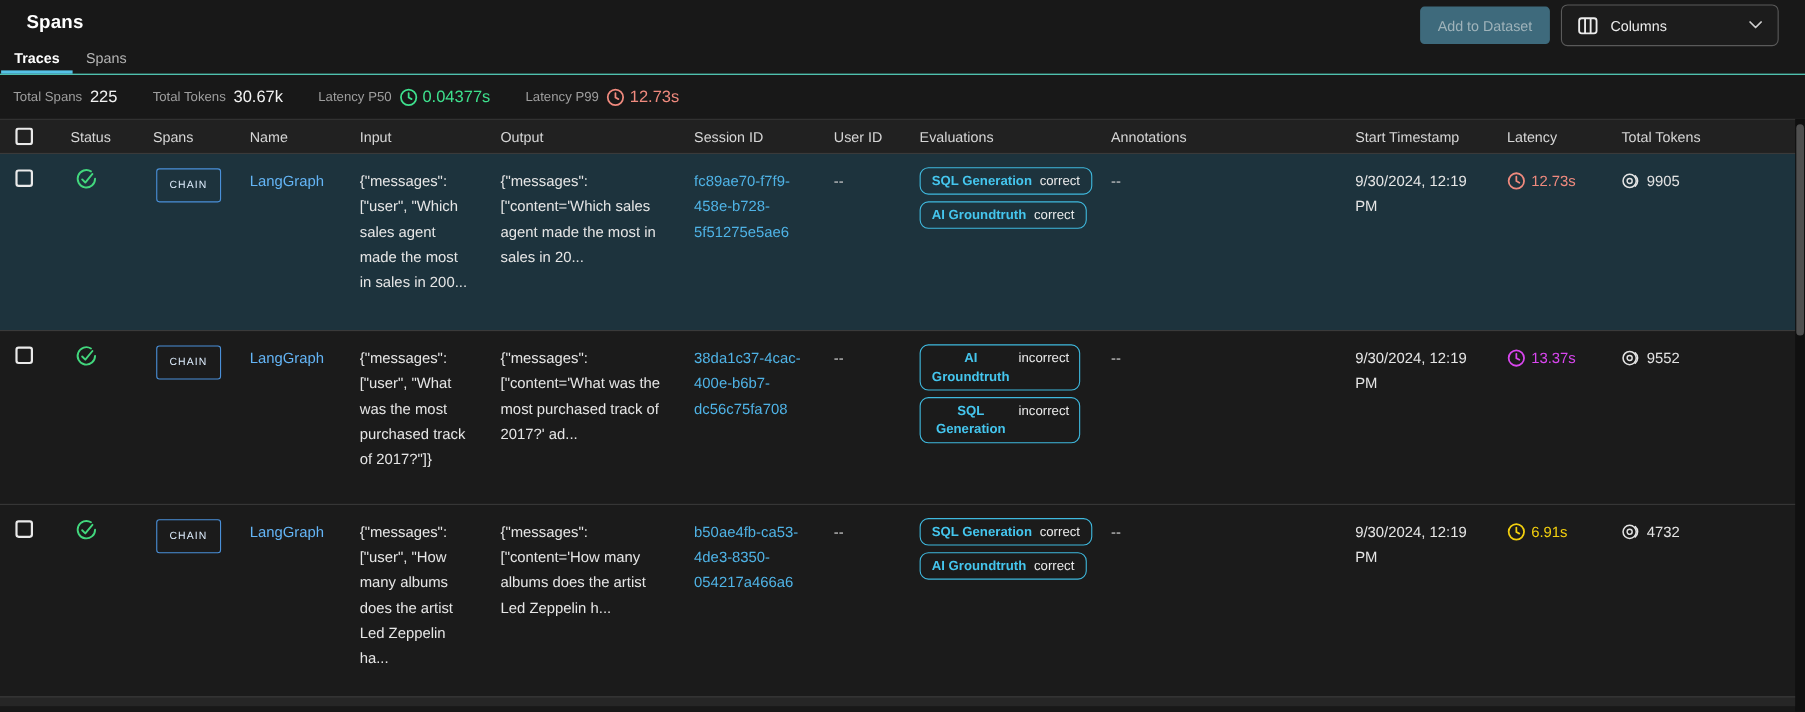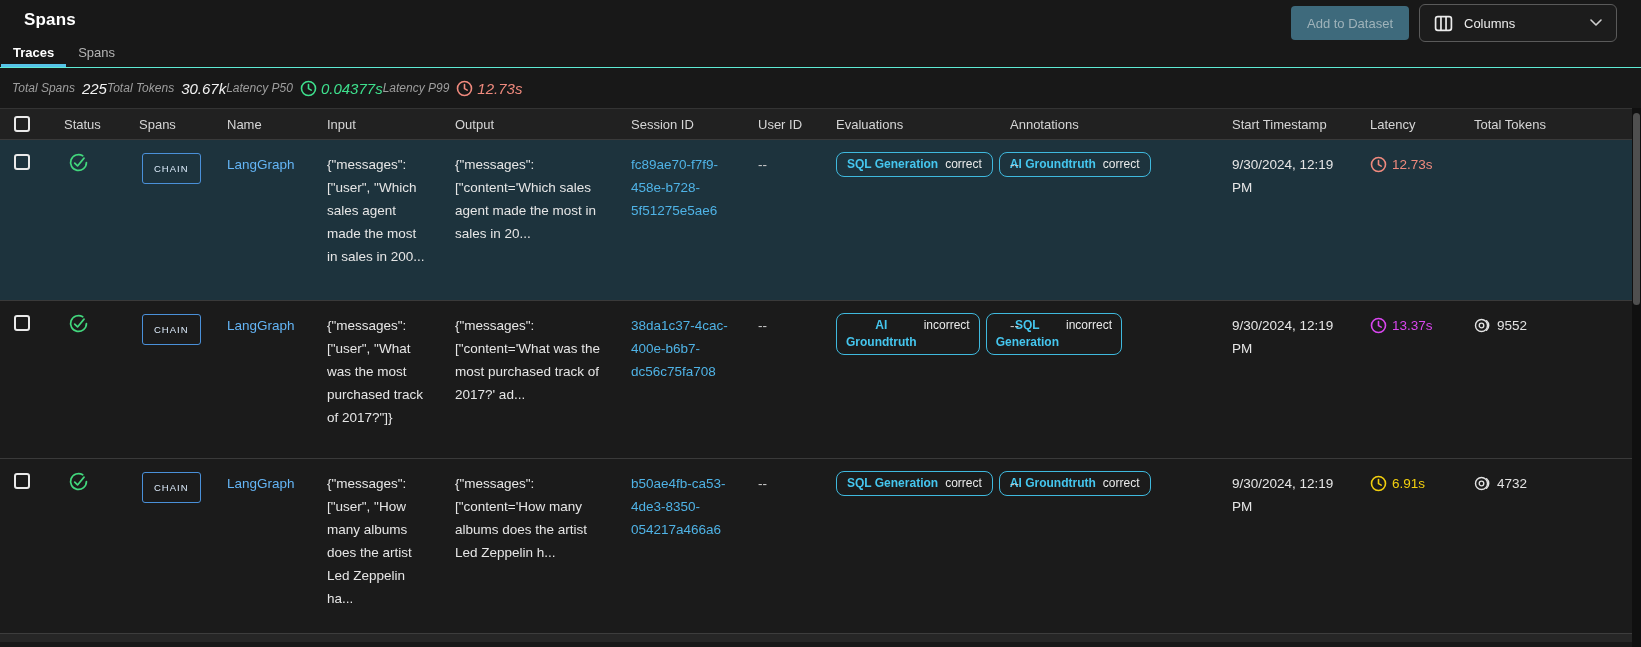--- a/index.html
+++ b/index.html
@@ -23,21 +23,21 @@
     background:#1c1c1c; border:1px solid #5a5a5a; border-radius:6px;
     color:#ececec; font-size:13px; font-family:inherit; cursor:pointer;
   }
   .btn-columns .chev { margin-left:auto; display:flex; }
   .icon { display:inline-flex; align-items:center; }
   
   .tabbar { display:flex; height:28px; border-bottom:1px solid #5eead4; padding-left:1px; }
   .tab { padding:0 12px; font-size:13px; color:#b5b5b5; display:flex; align-items:center; cursor:pointer; border-bottom:3px solid transparent; }
   .tab.active { color:#ffffff; font-weight:700; border-bottom-color:#56c3e8; }
   
-  .statsbar { height:40px; display:flex; align-items:center; padding-left:12px;font-style:italic; }
+  .statsbar { height:40px; display:flex; align-items:center; gap:32px; padding-left:12px; }
   .stat { display:flex; align-items:center; gap:7px; }
   .stat-label { font-size:12px; color:#9e9e9e; }
   .stat-value { font-size:15px; color:#f2f2f2; }
   .stat-colored { display:inline-flex; align-items:center; gap:4px; font-size:15px; }
   
   .grid {
     display:grid;
     grid-template-columns:54px 75px 88px 100px 128px 176px 127px 78px 174px 222px 138px 104px minmax(0,1fr);
   }
   .thead { height:32px; background:#212121; border-top:1px solid #333; border-bottom:1px solid #3a3a3a; align-items:center; }
@@ -55,21 +55,21 @@
   .status-cell { padding-left:14px; padding-top:12px; }
   .kind-cell { padding-left:13px; padding-top:13px; }
   .kind-badge {
     display:inline-block; padding:3px 11px; border:1px solid #4a90d9; border-radius:3px;
     font-size:9.5px; letter-spacing:1px; color:#dcebfb; font-weight:400; white-space:nowrap;
   }
   .name-link { color:#64b5f6; cursor:pointer; }
   .session-link { color:#4fb3e6; cursor:pointer; line-height:23px; display:inline-block; max-width:99px; }
   .session-cell { padding-right:20px; }
   .dim { color:#cfcfcf; }
-  .eval-cell { display:flex; flex-direction:row; gap:6px; align-items:flex-start; padding-top:12px; }
+  .eval-cell { display:flex; flex-direction:column; gap:6px; align-items:flex-start; padding-top:12px; }
   .eval-pill {
     display:inline-flex; gap:7px; align-items:flex-start; padding:3px 10px;
     border:1.2px solid #3fb9de; border-radius:8px; font-size:12px; line-height:17px; cursor:pointer;
     background:transparent;
   }
   .eval-label { color:#45c6ee; font-weight:700; white-space:nowrap; }
   .eval-value { color:#eaeaea; }
   .eval-pill.stacked { width:146px; padding:3px 9px; }
   .eval-pill.stacked .eval-label { flex:1; text-align:center; white-space:normal; }
   .eval-pill.stacked .eval-value { white-space:nowrap; }
@@ -203,20 +203,32 @@
     <span class="metric" style="color: rgb(240, 138, 126);">
       <span class="icon">
         <svg width="17" height="17" viewBox="0 0 17 17">
             <circle cx="8.5" cy="8.5" r="7" fill="none" stroke="currentColor" stroke-width="1.6"></circle>
             <path d="M8.5 4.6v4l2.7 1.5" fill="none" stroke="currentColor" stroke-width="1.6" stroke-linecap="round"></path>
           </svg>
       </span>
       <span>12.73s</span>
     </span>
   </div>
+  <div class="cell">
+    <span class="metric tok">
+      <span class="icon">
+        <svg width="18" height="17" viewBox="0 0 18 17">
+            <circle cx="7.5" cy="8.5" r="6" fill="none" stroke="#e3e3e3" stroke-width="1.4"></circle>
+            <circle cx="7.5" cy="8.5" r="2.3" fill="none" stroke="#e3e3e3" stroke-width="1.3"></circle>
+            <path d="M12.6 3.8a6.2 6.2 0 0 1 0 9.4" fill="none" stroke="#e3e3e3" stroke-width="1.4" stroke-linecap="round"></path>
+          </svg>
+      </span>
+      <span>9905</span>
+    </span>
+  </div>
 </div>
 
 <div class="grid trow" style="min-height: 158px; background-color: rgb(27, 27, 27);">
   <div class="cell cb">
       <input type="checkbox" class="checkbox" style="">
     </div>
   <div class="cell status-cell">
     <span class="icon">
       <svg width="21" height="21" viewBox="0 0 22 22">
           <path d="M19.3 11a8.3 8.3 0 1 1-3.9-7" fill="none" stroke="#42d77d" stroke-width="1.8" stroke-linecap="round"></path>

